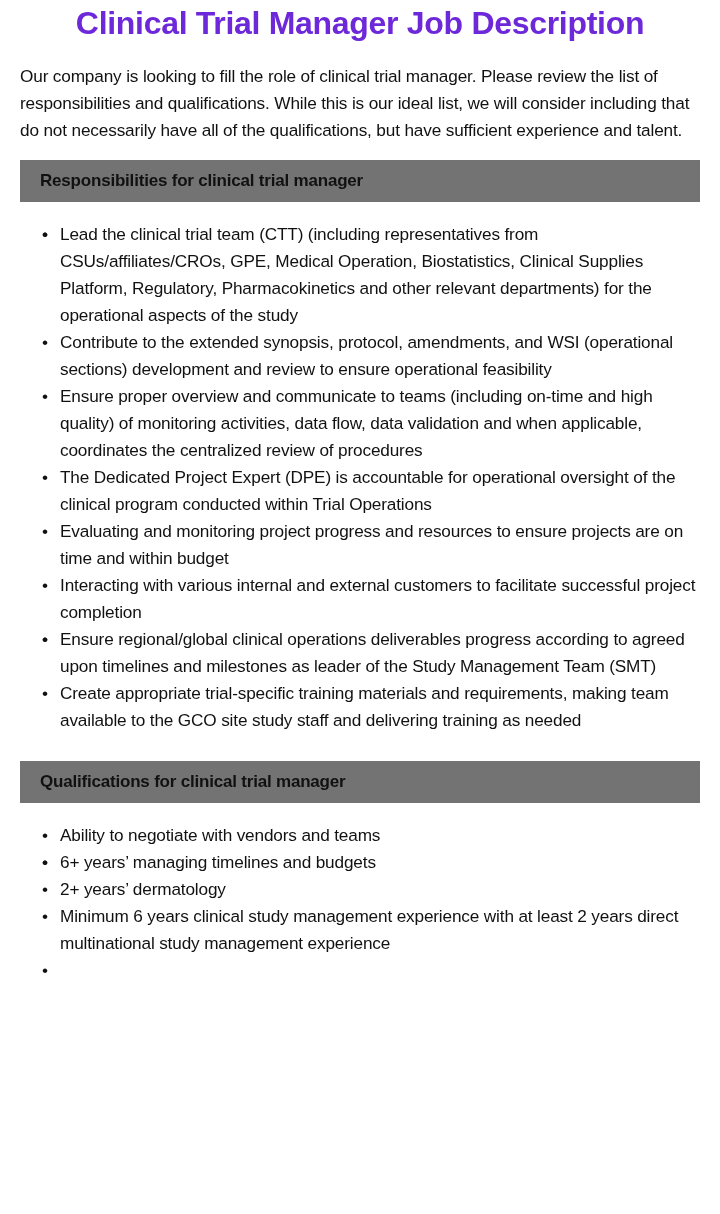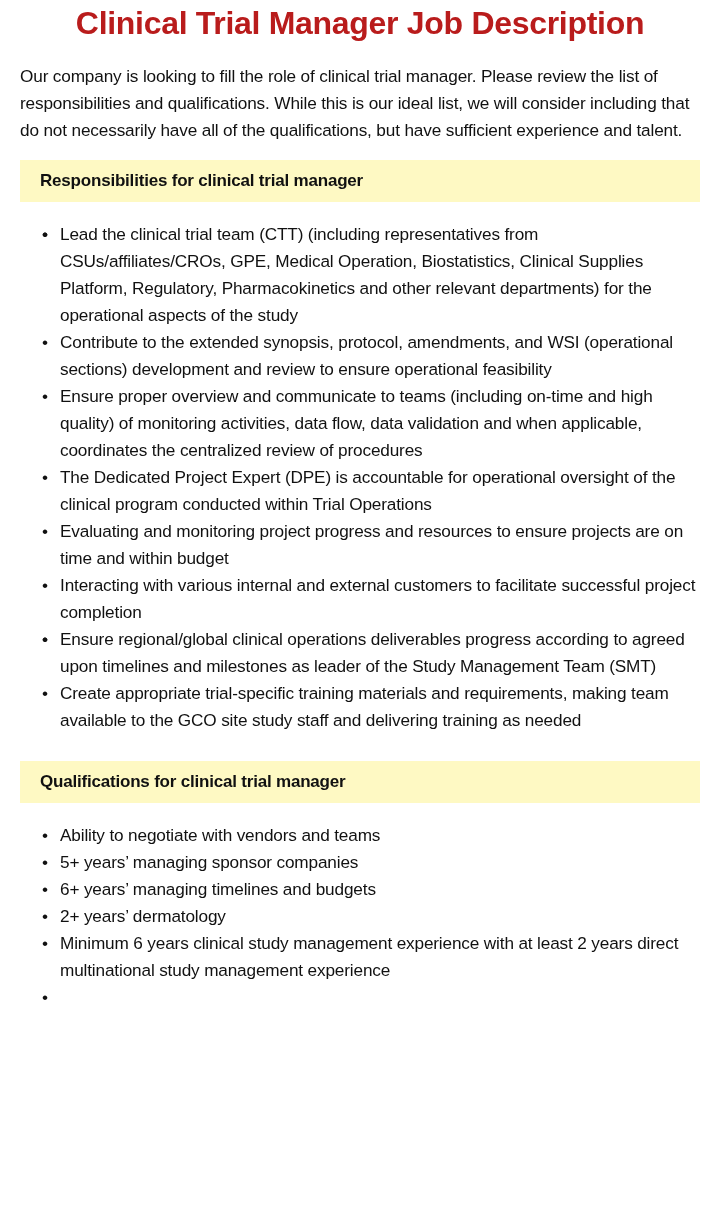--- a/index.html
+++ b/index.html
@@ -1,20 +1,20 @@
 <!DOCTYPE html>
 <html><head>
 <meta charset="utf-8">
 <style>
   html, body { margin:0; padding:0; background:#ffffff; }
   body { width:720px; height:1214px; overflow:hidden; font-family:"Liberation Sans", sans-serif; color:#111111; }
   .page { padding:0 20px 0 20px; box-sizing:border-box; width:720px; }
-  h1 { margin:0; padding-top:3px; height:42px; text-align:center; font-size:32px; font-weight:bold; line-height:40px; letter-spacing:-0.3px; color:#b91c1c; }
+  h1 { margin:0; padding-top:3px; height:42px; text-align:center; font-size:32px; font-weight:bold; line-height:40px; letter-spacing:-0.3px; color:#6d28d9; }
   .intro { margin:18px 0 0 0; font-size:17.2px; line-height:27px; letter-spacing:-0.15px; }
-  .section-header { background:#fef9c3; height:42px; margin-top:16px; padding-left:20px; box-sizing:border-box; font-size:17px; font-weight:bold; line-height:42px; letter-spacing:-0.2px; }
+  .section-header { background:#737373; height:42px; margin-top:16px; padding-left:20px; box-sizing:border-box; font-size:17px; font-weight:bold; line-height:42px; letter-spacing:-0.2px; }
   ul.items { margin:19px 0 0 0; padding:0 0 0 40px; list-style:none; }
   ul.items li { position:relative; font-size:17.2px; line-height:27px; letter-spacing:-0.15px; }
   ul.items li .bullet { position:absolute; left:-20px; top:0; width:10px; text-align:center; }
   .sec2 { margin-top:27px; }
 </style>
 </head>
 <body>
 
 <div class="page">
   <h1>Clinical Trial Manager Job Description</h1>
@@ -30,19 +30,19 @@
     <li><span class="bullet">•</span><span>Evaluating and monitoring project progress and resources to ensure projects are on time and within budget</span></li>
     <li><span class="bullet">•</span><span>Interacting with various internal and external customers to facilitate successful project completion</span></li>
     <li><span class="bullet">•</span></li>
     <li><span class="bullet">•</span><span>Ensure regional/global clinical operations deliverables progress according to agreed upon timelines and milestones as leader of the Study Management Team (SMT)</span></li>
     <li><span class="bullet">•</span><span>Create appropriate trial-specific training materials and requirements, making team available to the GCO site study staff and delivering training as needed</span></li>
   </ul>
 
   <div class="section-header sec2">Qualifications for clinical trial manager</div>
   <ul class="items">
     <li><span class="bullet">•</span><span>Ability to negotiate with vendors and teams</span></li>
-    <li><span class="bullet">•</span><span>5+ years’ managing sponsor companies</span></li>
+    <li><span class="bullet">•</span></li>
     <li><span class="bullet">•</span><span>6+ years’ managing timelines and budgets</span></li>
     <li><span class="bullet">•</span><span>2+ years’ dermatology</span></li>
     <li><span class="bullet">•</span><span>Minimum 6 years clinical study management experience with at least 2 years direct multinational study management experience</span></li>
     <li><span class="bullet">•</span></li>
   </ul>
 </div>
 
 </body></html>

